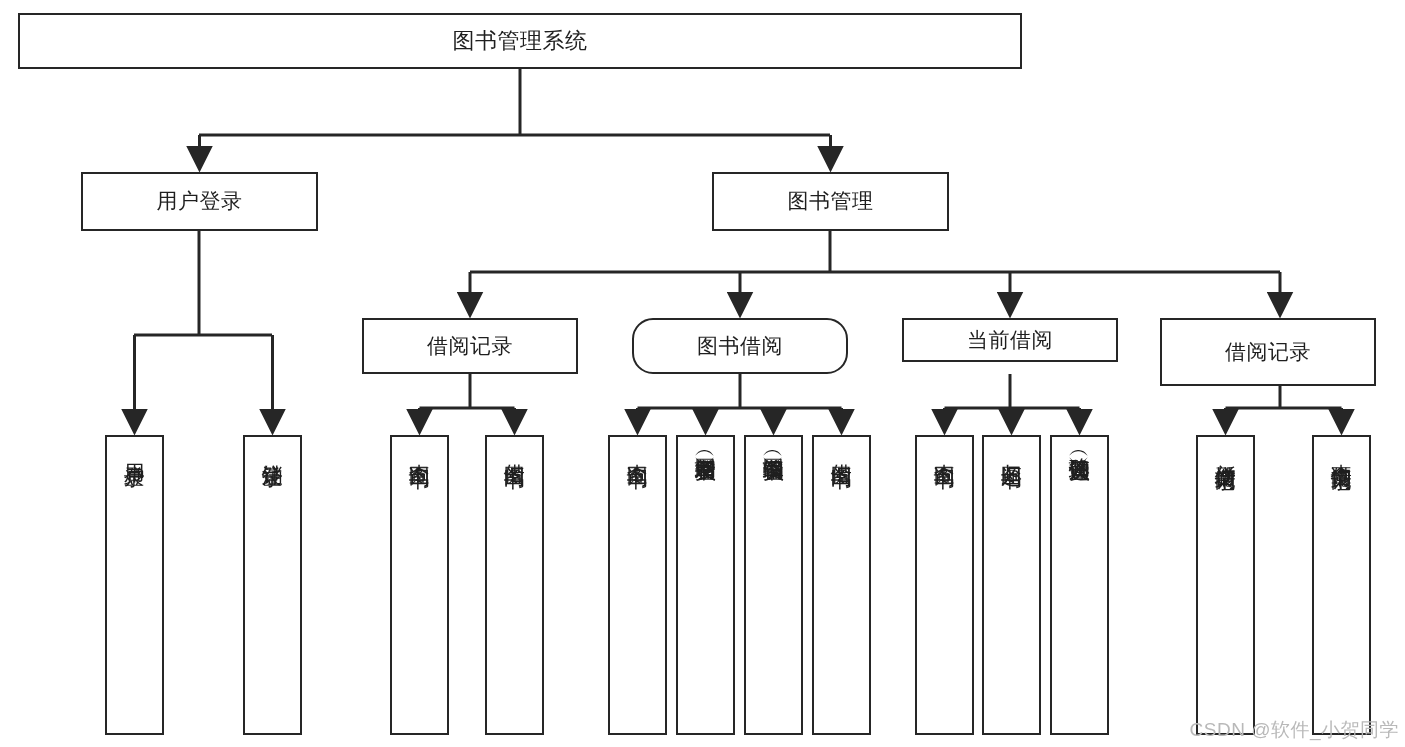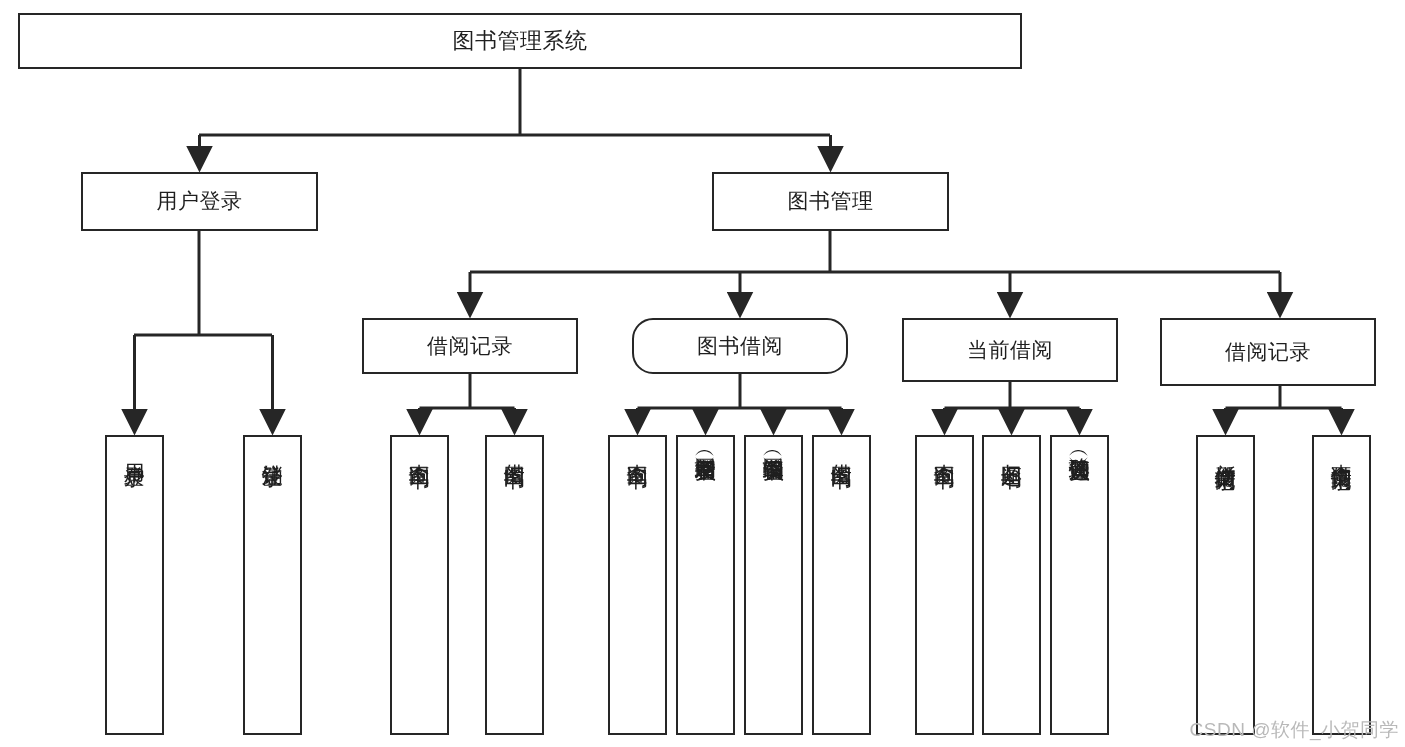--- a/index.html
+++ b/index.html
@@ -134,21 +134,21 @@
   <div class="node level2" style="left: 712px; top: 172px; width: 237px; height: 59px;">
     <span class="label">图书管理</span>
   </div>
 
   <div class="node level3" style="left: 362px; top: 318px; width: 216px; height: 56px;">
     <span class="label">借阅记录</span>
   </div>
   <div class="node level3" style="left: 632px; top: 318px; width: 216px; height: 56px; border-radius: 21px;">
     <span class="label">图书借阅</span>
   </div>
-  <div class="node level3" style="left: 902px; top: 318px; width: 216px; height: 64px;">
+  <div class="node level3" style="left: 902px; top: 318px; width: 216px; height: 44px;">
     <span class="label">当前借阅</span>
   </div>
   <div class="node level3" style="left: 1160px; top: 318px; width: 216px; height: 68px;">
     <span class="label">借阅记录</span>
   </div>
 
   <div class="node leaf" style="left: 105px; top: 435px; width: 59px; height: 300px;">
     <span class="label">用户登录</span>
   </div>
   <div class="node leaf" style="left: 243px; top: 435px; width: 59px; height: 300px;">

